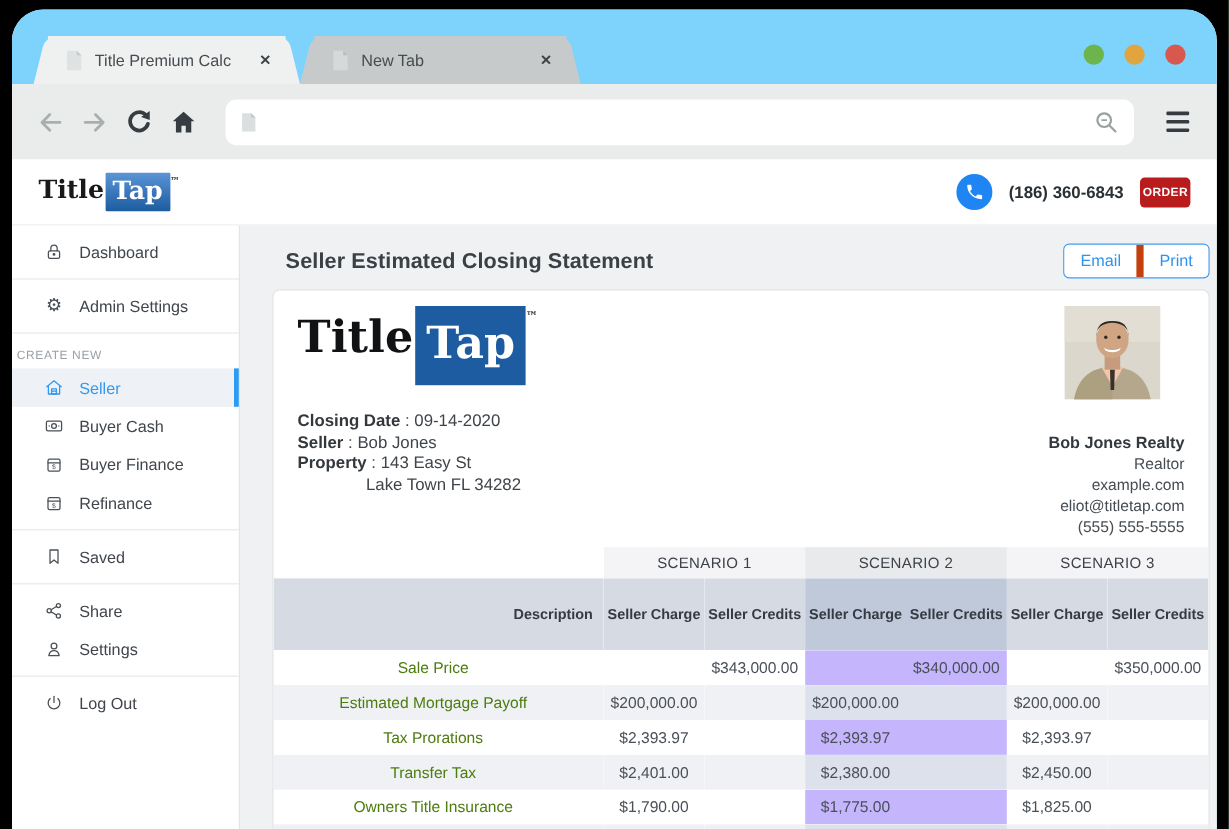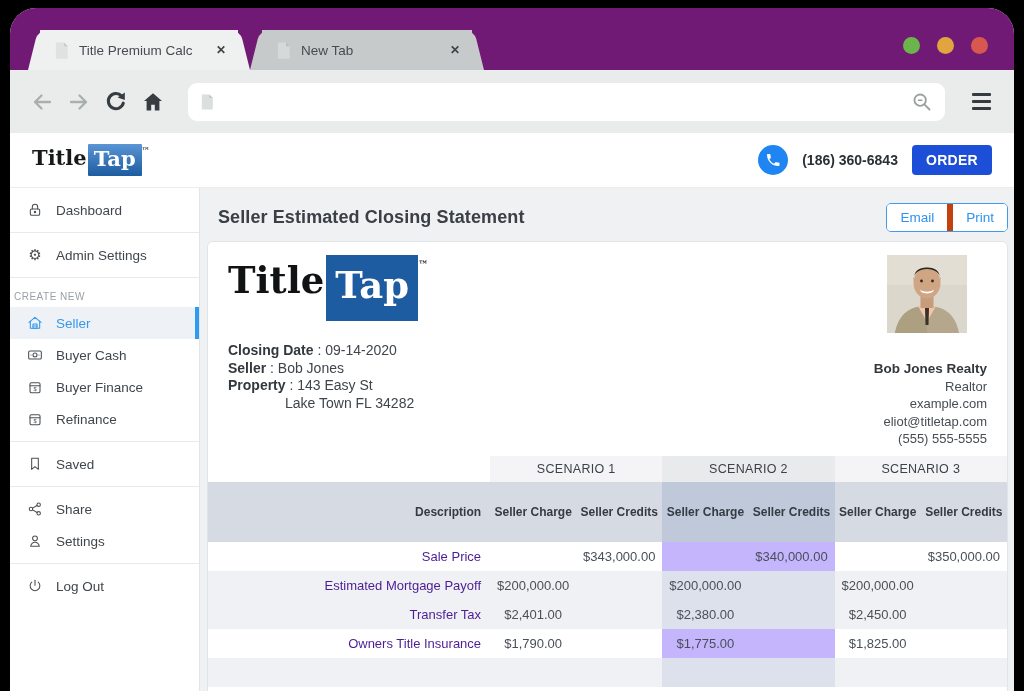--- a/index.html
+++ b/index.html
@@ -5,21 +5,21 @@
   * { margin:0; padding:0; box-sizing:border-box; }
   html,body { width:1024px; height:691px; overflow:hidden; }
   body { background:#000; font-family:"Liberation Sans", sans-serif; position:relative; }
 
   
   .window { position:absolute; left:10px; top:8px; width:1004px; height:683px;
             border-radius:26px 26px 0 0; overflow:hidden; background:#fff;
             display:flex; flex-direction:column; }
 
   
-  .tabbar { height:62px; background:#701a75; position:relative; flex:none; }
+  .tabbar { height:62px; background:#7dd3fc; position:relative; flex:none; }
   .tab { position:absolute; bottom:0; height:40px; display:flex; align-items:center;
          padding:0 12px 0 14px; }
   .tab::before { content:''; position:absolute; left:-7px; top:0; bottom:0; width:22px;
                  background:inherit; transform:skewX(-14deg); border-radius:9px 0 0 0; z-index:0;}
   .tab::after  { content:''; position:absolute; right:-7px; top:0; bottom:0; width:22px;
                  background:inherit; transform:skewX(14deg); border-radius:0 9px 0 0; z-index:0;}
   .tab > * { position:relative; z-index:1; }
   .tab-active { left:30px; width:198px; background:#eff1f1; }
   .tab-inactive { left:252px; width:210px; background:#c6caca; }
   .tab-title { flex:1; font-size:13.5px; color:#474c50; margin-left:10px; white-space:nowrap;
@@ -47,43 +47,43 @@
   .serif { font-family:"DejaVu Serif", serif; font-weight:700; }
   .brand { display:flex; align-items:flex-start; }
   .brand .t1 { font-size:21px; color:#17191b; line-height:28px; }
   .brand .tbox { background:linear-gradient(#5a95d5, #1d5ca0); color:#fff; font-size:21px;
                  line-height:26px; padding:2px 6px 4px; margin-left:1px; border-radius:1px; }
   .brand .tm { font-size:8px; color:#222; margin-top:1px; }
   .header-right { margin-left:auto; display:flex; align-items:center; gap:14px; }
   .phone-circle { width:30px; height:30px; border-radius:50%; background:#1e85f2;
                   display:flex; align-items:center; justify-content:center; }
   .phone-num { font-size:14px; font-weight:700; color:#2b3034; }
-  .order-btn { background:#1d4ed8; color:#fff; border:none; border-radius:4px;
-               font-size:14px; font-weight:700; padding:7px 14px; letter-spacing:.3px;
+  .order-btn { background:#b91c1c; color:#fff; border:none; border-radius:4px;
+               font-size:10px; font-weight:700; padding:7px 2px; letter-spacing:.3px;
                font-family:"Liberation Sans", sans-serif; cursor:pointer; }
 
   
   .content { flex:1; display:flex; min-height:0; }
 
   
   .sidebar { width:190px; background:#fff; border-right:1px solid #e4e4e4; padding-top:6px;
              flex:none; }
-  .side-item { height:32px; display:flex; align-items:center; gap:13px; padding-left:17px;
+  .side-item { height:32px; display:flex; align-items:center; gap:13px; padding-left:27px;
                font-size:13.5px; color:#40464c; cursor:pointer; }
   .side-item svg { width:16px; height:16px; flex:none; stroke:#4a5055; fill:none;
                    stroke-width:1.6; stroke-linecap:round; stroke-linejoin:round; }
   .side-item .gear-glyph { font-size:15px; line-height:16px; width:16px; text-align:center;
                            color:#4a5055; }
   .side-item.active { background:#eef2f6; border-right:4px solid #2d9cf0; color:#3498eb; }
   .side-item.active svg { stroke:#3498eb; }
   .side-divider { border-top:1px solid #e9e9e9; margin:6px 0; }
   .side-section { font-size:10px; color:#9aa0a6; letter-spacing:.5px; padding:7px 12px 5px 4px; }
 
   
-  .main { flex:1; background:#eff1f3; overflow:hidden; }
+  .main { flex:1; background:#eff1f3; overflow:hidden;padding-left:20px; }
   .title-row { display:flex; align-items:center; margin:15px 6px 0 18px; }
   .page-title { font-size:18px; font-weight:700; color:#3a4045; letter-spacing:.1px; }
   .btn-groups { margin-left:auto; display:flex; gap:7px; }
   .btn-group { display:flex; border:1px solid #3e9bf0; border-radius:5px; overflow:hidden;
                background:#fff; }
   .act-btn { background:#fff; border:none; color:#2e93ee; font-size:13.5px; padding:6px 13px;
              font-family:"Liberation Sans", sans-serif; cursor:pointer; }
   .btn-group .act-btn + .act-btn { border-left:6px solid #c2410c; }
 
   
@@ -111,21 +111,21 @@
   th, td { overflow:hidden; white-space:nowrap; }
   tr.scn-row th { height:26px; font-weight:400; font-size:12.5px; color:#3c4248;
                   letter-spacing:.3px; }
   th.scn-1, th.scn-3 { background:#f4f4f6; }
   th.scn-2 { background:#e9eaec; }
   tr.col-row th { height:60px; background:#d5dae3; font-size:12px; font-weight:700;
                   color:#353b43; text-align:center; }
   tr.col-row th.desc { text-align:right; padding-right:9px; }
   tr.col-row th.s2 { background:#bfc9da; }
   tbody td { height:29px; text-align:center; font-size:13px; color:#4a5058; }
-  tbody td.desc { text-align:right; padding-right:9px; color:#4c1d95; }
+  tbody td.desc { text-align:center; padding-right:9px; color:#4d7c0f; }
   tbody tr.alt td { background:#f0f1f4; }
   tbody td.s2 { background:#c4b5fd; }
   tbody tr.alt td.s2 { background:#dce1ec; }
 </style>
 </head>
 <body>
 
 <div class="window">
 
   <div class="tabbar">
@@ -375,20 +375,29 @@
               </tr>
               <tr class="alt">
                 <td class="desc">Estimated Mortgage Payoff</td>
                 <td>$200,000.00</td>
                 <td></td>
                 <td class="s2">$200,000.00</td>
                 <td class="s2"></td>
                 <td>$200,000.00</td>
                 <td></td>
               </tr>
+              <tr>
+                <td class="desc">Tax Prorations</td>
+                <td>$2,393.97</td>
+                <td></td>
+                <td class="s2">$2,393.97</td>
+                <td class="s2"></td>
+                <td>$2,393.97</td>
+                <td></td>
+              </tr>
               <tr class="alt">
                 <td class="desc">Transfer Tax</td>
                 <td>$2,401.00</td>
                 <td></td>
                 <td class="s2">$2,380.00</td>
                 <td class="s2"></td>
                 <td>$2,450.00</td>
                 <td></td>
               </tr>
               <tr>

